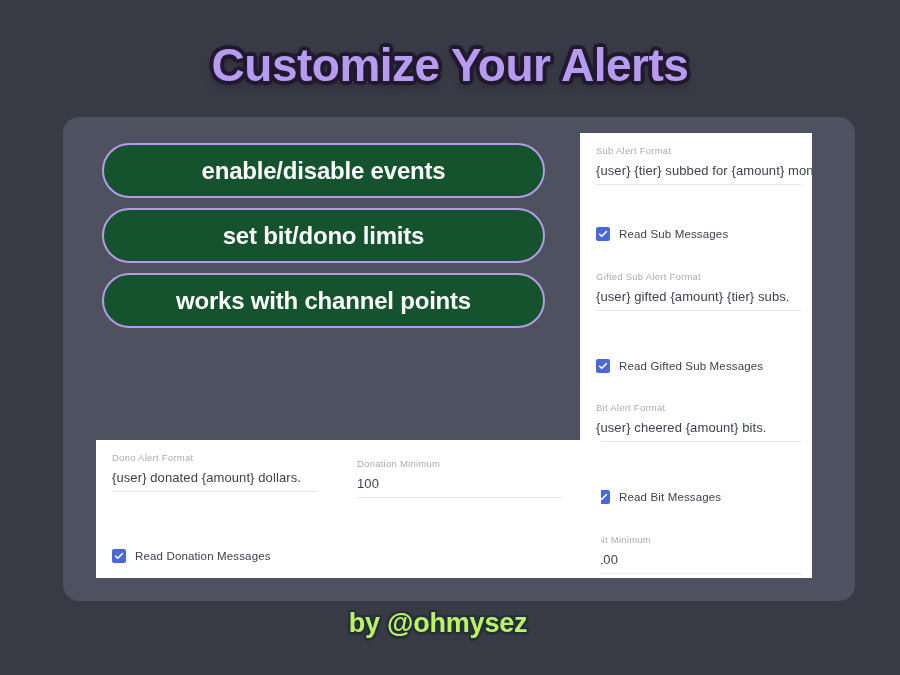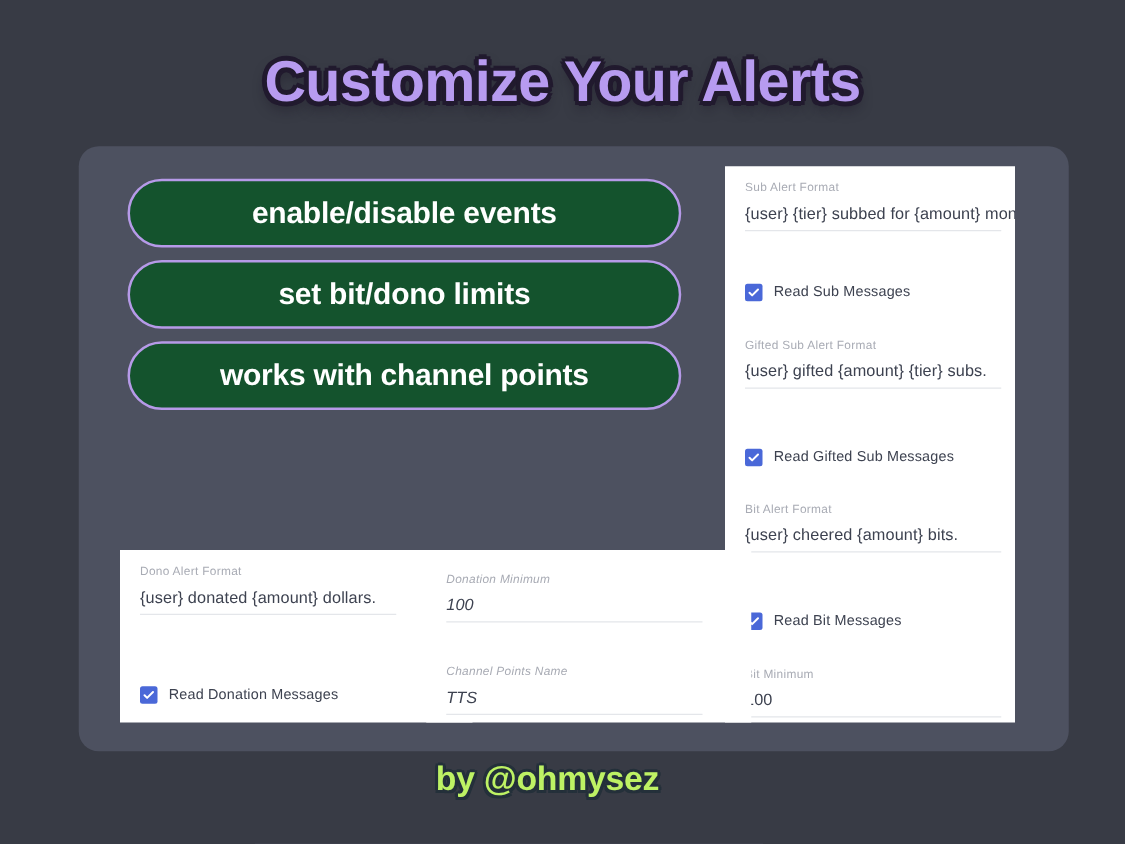--- a/index.html
+++ b/index.html
@@ -66,21 +66,21 @@
   }
 
   
   .panel {
     position: absolute;
     background: #ffffff;
     overflow: hidden;
   }
   .panel-sub   { left: 580px; top: 133px; width: 232px; height: 445px; }
   .panel-dono  { left: 96px;  top: 440px; width: 282px; height: 138px; }
-  .panel-mid   { left: 341px; top: 440px; width: 260px; height: 138px; font-style: italic; }
+  .panel-mid   { left: 341px; top: 440px; width: 260px; height: 138px; }
 
   .panel-inner { position: relative; width: 100%; height: 100%; border-radius: 25px; }
 
   .field { position: absolute; left: 16px; width: 205px; }
   .panel-dono .field, .panel-mid .field { left: 16px; width: 205px; }
 
   .field-label {
     font-size: 9.5px;
     color: #a8abb4;
     letter-spacing: 0.25px;
@@ -245,22 +245,17 @@
 
 <div class="panel panel-mid">
   <div class="panel-inner">
 
     <div class="field" style="top:18px;">
       <div class="field-label">Donation Minimum</div>
       <div class="field-value">100</div>
       <div class="field-underline"></div>
     </div>
 
-    <div class="field" style="top:92px;">
-      <div class="field-label">Channel Points Name</div>
-      <div class="field-value">TTS</div>
-      <div class="field-underline"></div>
-    </div>
 
   </div>
 </div>
 
 <div class="footer">by @ohmysez</div>
 
 </body></html>

